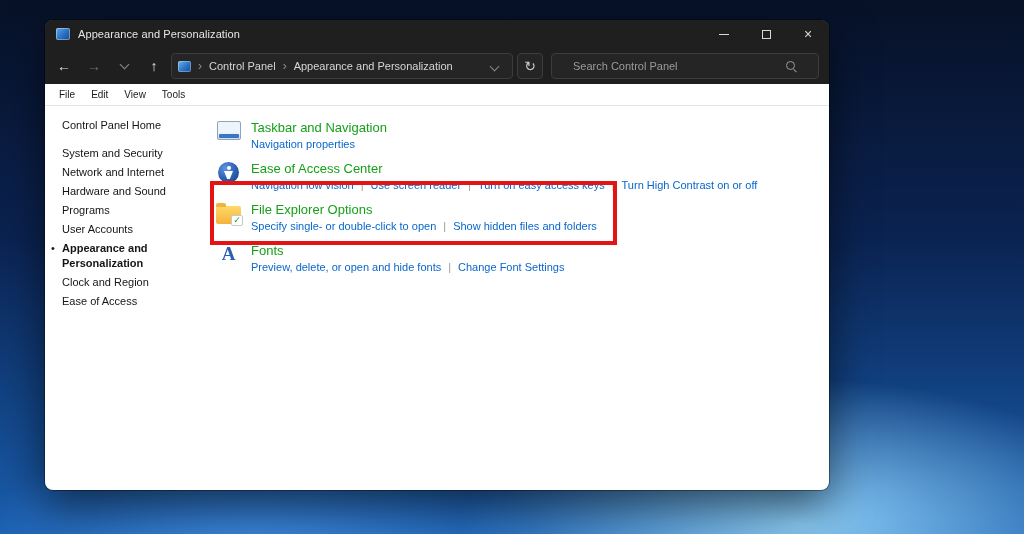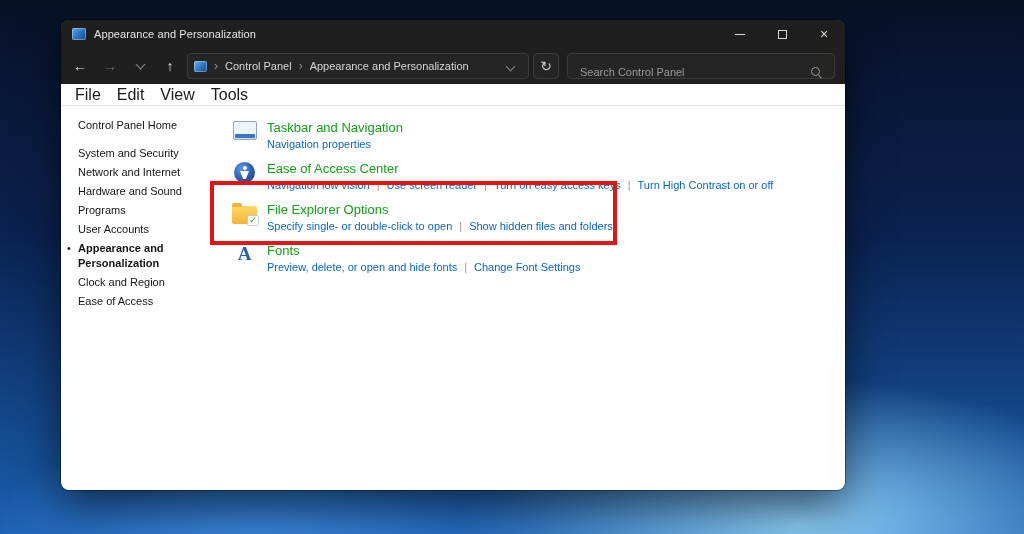--- a/index.html
+++ b/index.html
@@ -9,21 +9,21 @@
     background:
       radial-gradient(ellipse 55% 45% at 78% 98%, #8ccdf5 0%, rgba(140,205,245,0) 60%),
       radial-gradient(ellipse 45% 40% at 25% 104%, #3f8be0 0%, rgba(63,139,224,0) 62%),
       radial-gradient(ellipse 85% 60% at 52% 125%, #1e67c0 0%, rgba(30,103,192,0) 72%),
       linear-gradient(180deg,#071127 0%, #0b2352 45%, #11407f 72%, #1b5fb0 100%);
     position:relative;
   }
 
   
   .window {
-    position:absolute; left:61px; top:20px; width:784px; height:470px;
+    position:absolute; left:45px; top:20px; width:784px; height:470px;
     border-radius:8px; overflow:hidden; background:#15803d;
     box-shadow:0 18px 45px rgba(0,0,0,.55), 0 0 0 1px rgba(0,0,0,.35);
   }
 
   
   .titlebar { height:28px; background:#1f1f1f; display:flex; align-items:center; color:#e6e6e6; }
   .titlebar .app-icon { width:14px; height:12px; margin-left:11px; border-radius:2px;
     background:linear-gradient(135deg,#5fa8e8 0%, #2a6fc0 55%, #184a8a 100%);
     box-shadow:inset 0 0 0 1px rgba(255,255,255,.35); }
   .titlebar .title { font-size:11px; margin-left:8px; letter-spacing:.1px; }
@@ -45,34 +45,34 @@
   .bc-icon { width:13px; height:11px; border-radius:2px; flex:0 0 auto;
     background:linear-gradient(135deg,#6db2ea 0%, #2a6fc0 60%, #1a4d8e 100%);
     box-shadow:inset 0 0 0 1px rgba(255,255,255,.3); }
   .bc-sep { color:#8f8f8f; font-size:12px; margin:0 7px; }
   .bc-item { white-space:nowrap;text-align:right; }
   .bc-spacer { flex:1; }
   .bc-dd { margin:0 8px; }
   .refresh-btn { width:26px; height:26px; display:flex; align-items:center; justify-content:center;
     color:#c9c9c9; font-size:14px; background:#252525; border:1px solid #3c3c3c; border-radius:4px; }
   .search-box { width:268px; height:26px; background:#252525; border:1px solid #3c3c3c; border-radius:4px;
-    display:flex; align-items:flex-end; padding:0 12px; margin-left:4px; }
+    display:flex; align-items:center; padding:0 21px; margin-left:4px; }
   .search-box input { flex:1; background:transparent; border:0; outline:0; color:#d6d6d6; font-size:11px;
     font-family:"Liberation Sans",sans-serif; }
   .search-box input::placeholder { color:#9b9b9b; }
   .mag { position:relative; width:12px; height:12px; flex:0 0 auto; }
   .mag::before { content:""; position:absolute; left:1px; top:1px; width:7px; height:7px;
     border:1.4px solid #9b9b9b; border-radius:50%; }
   .mag::after { content:""; position:absolute; left:8.5px; top:8.5px; width:4px; height:0;
     border-top:1.4px solid #9b9b9b; transform:rotate(45deg); transform-origin:left top; }
 
   
   .menubar { height:22px; background:#ffffff; display:flex; align-items:center; padding-left:6px;
     border-bottom:1px solid #e4e4e4; }
-  .menu-item { font-size:16px; color:#1a1a1a; padding:0 8px; }
+  .menu-item { font-size:10px; color:#1a1a1a; padding:0 8px; }
 
   
   .content { display:flex; height:384px; background:#fff; }
   .sidebar { width:170px; padding:12px 0 0 17px; font-size:11px; color:#151515; }
   .side-item { line-height:15px; margin-bottom:4px; position:relative; white-space:nowrap; }
   .side-item.home { margin-bottom:13px; }
   .side-item.active { font-weight:bold; white-space:normal; width:112px; margin-bottom:4px; }
   .side-item.active .bullet { position:absolute; left:-11px; top:0; font-weight:normal; }
 
   .main { flex:1; padding-top:14px; }

